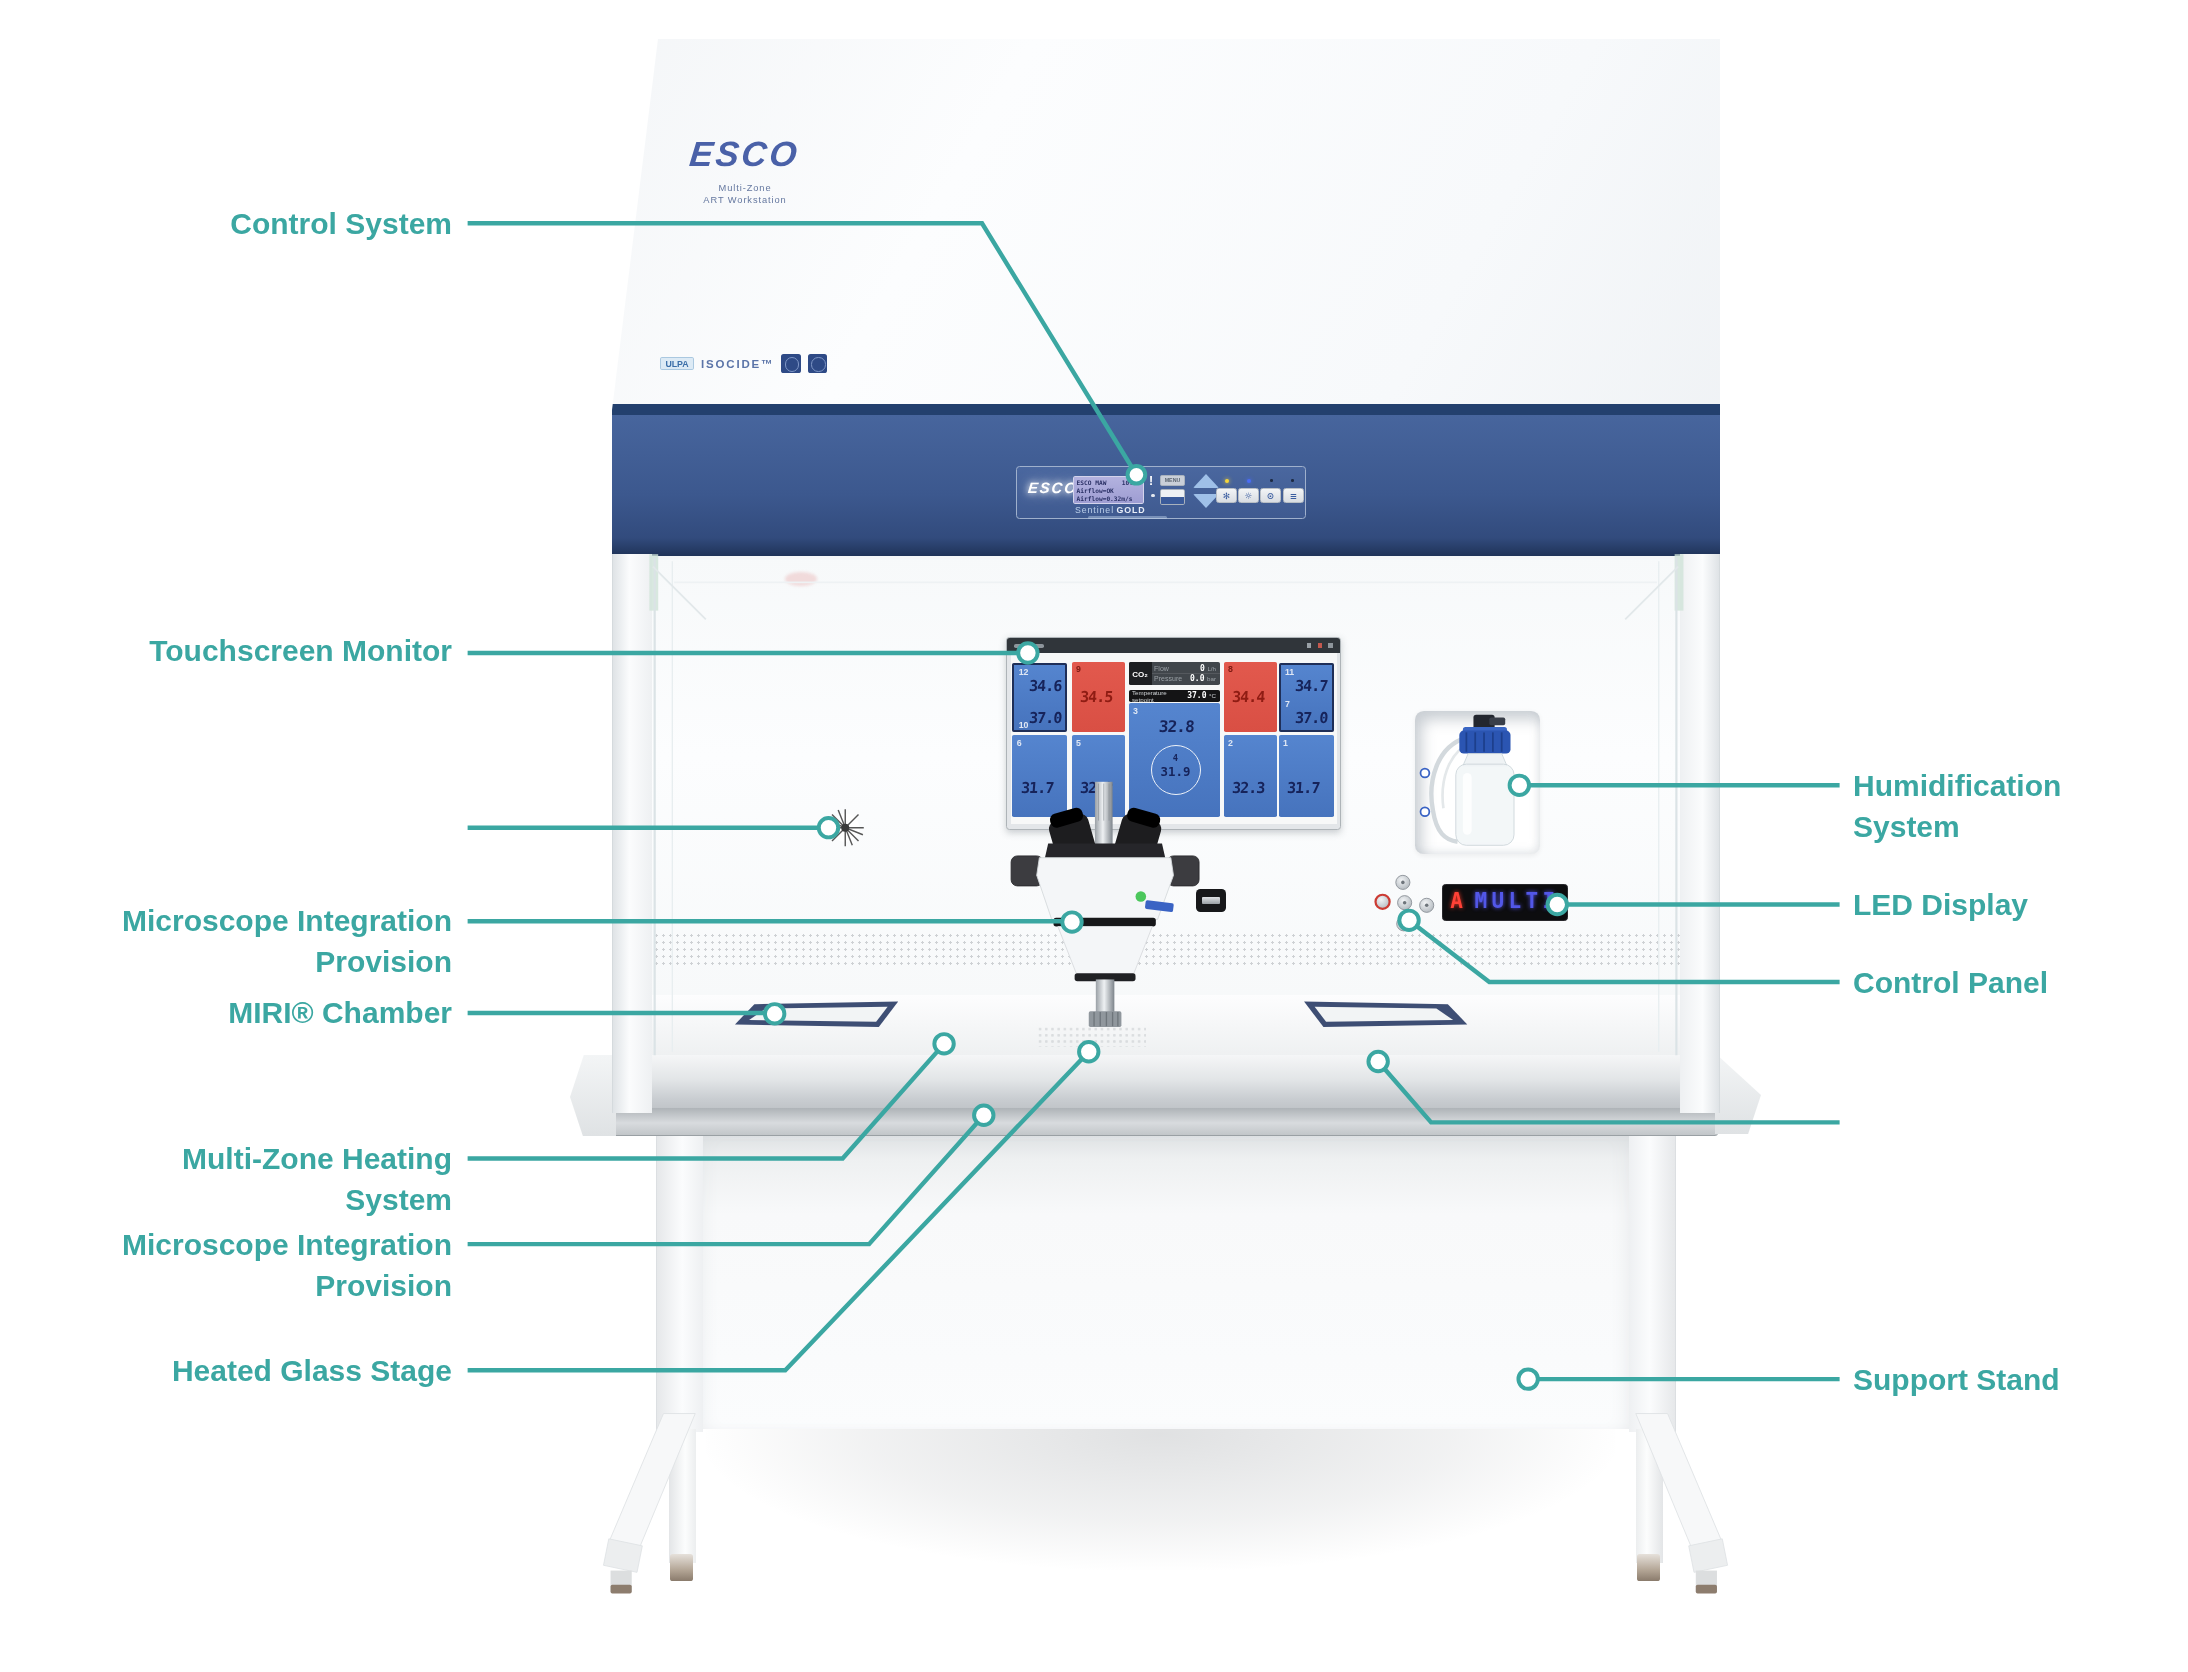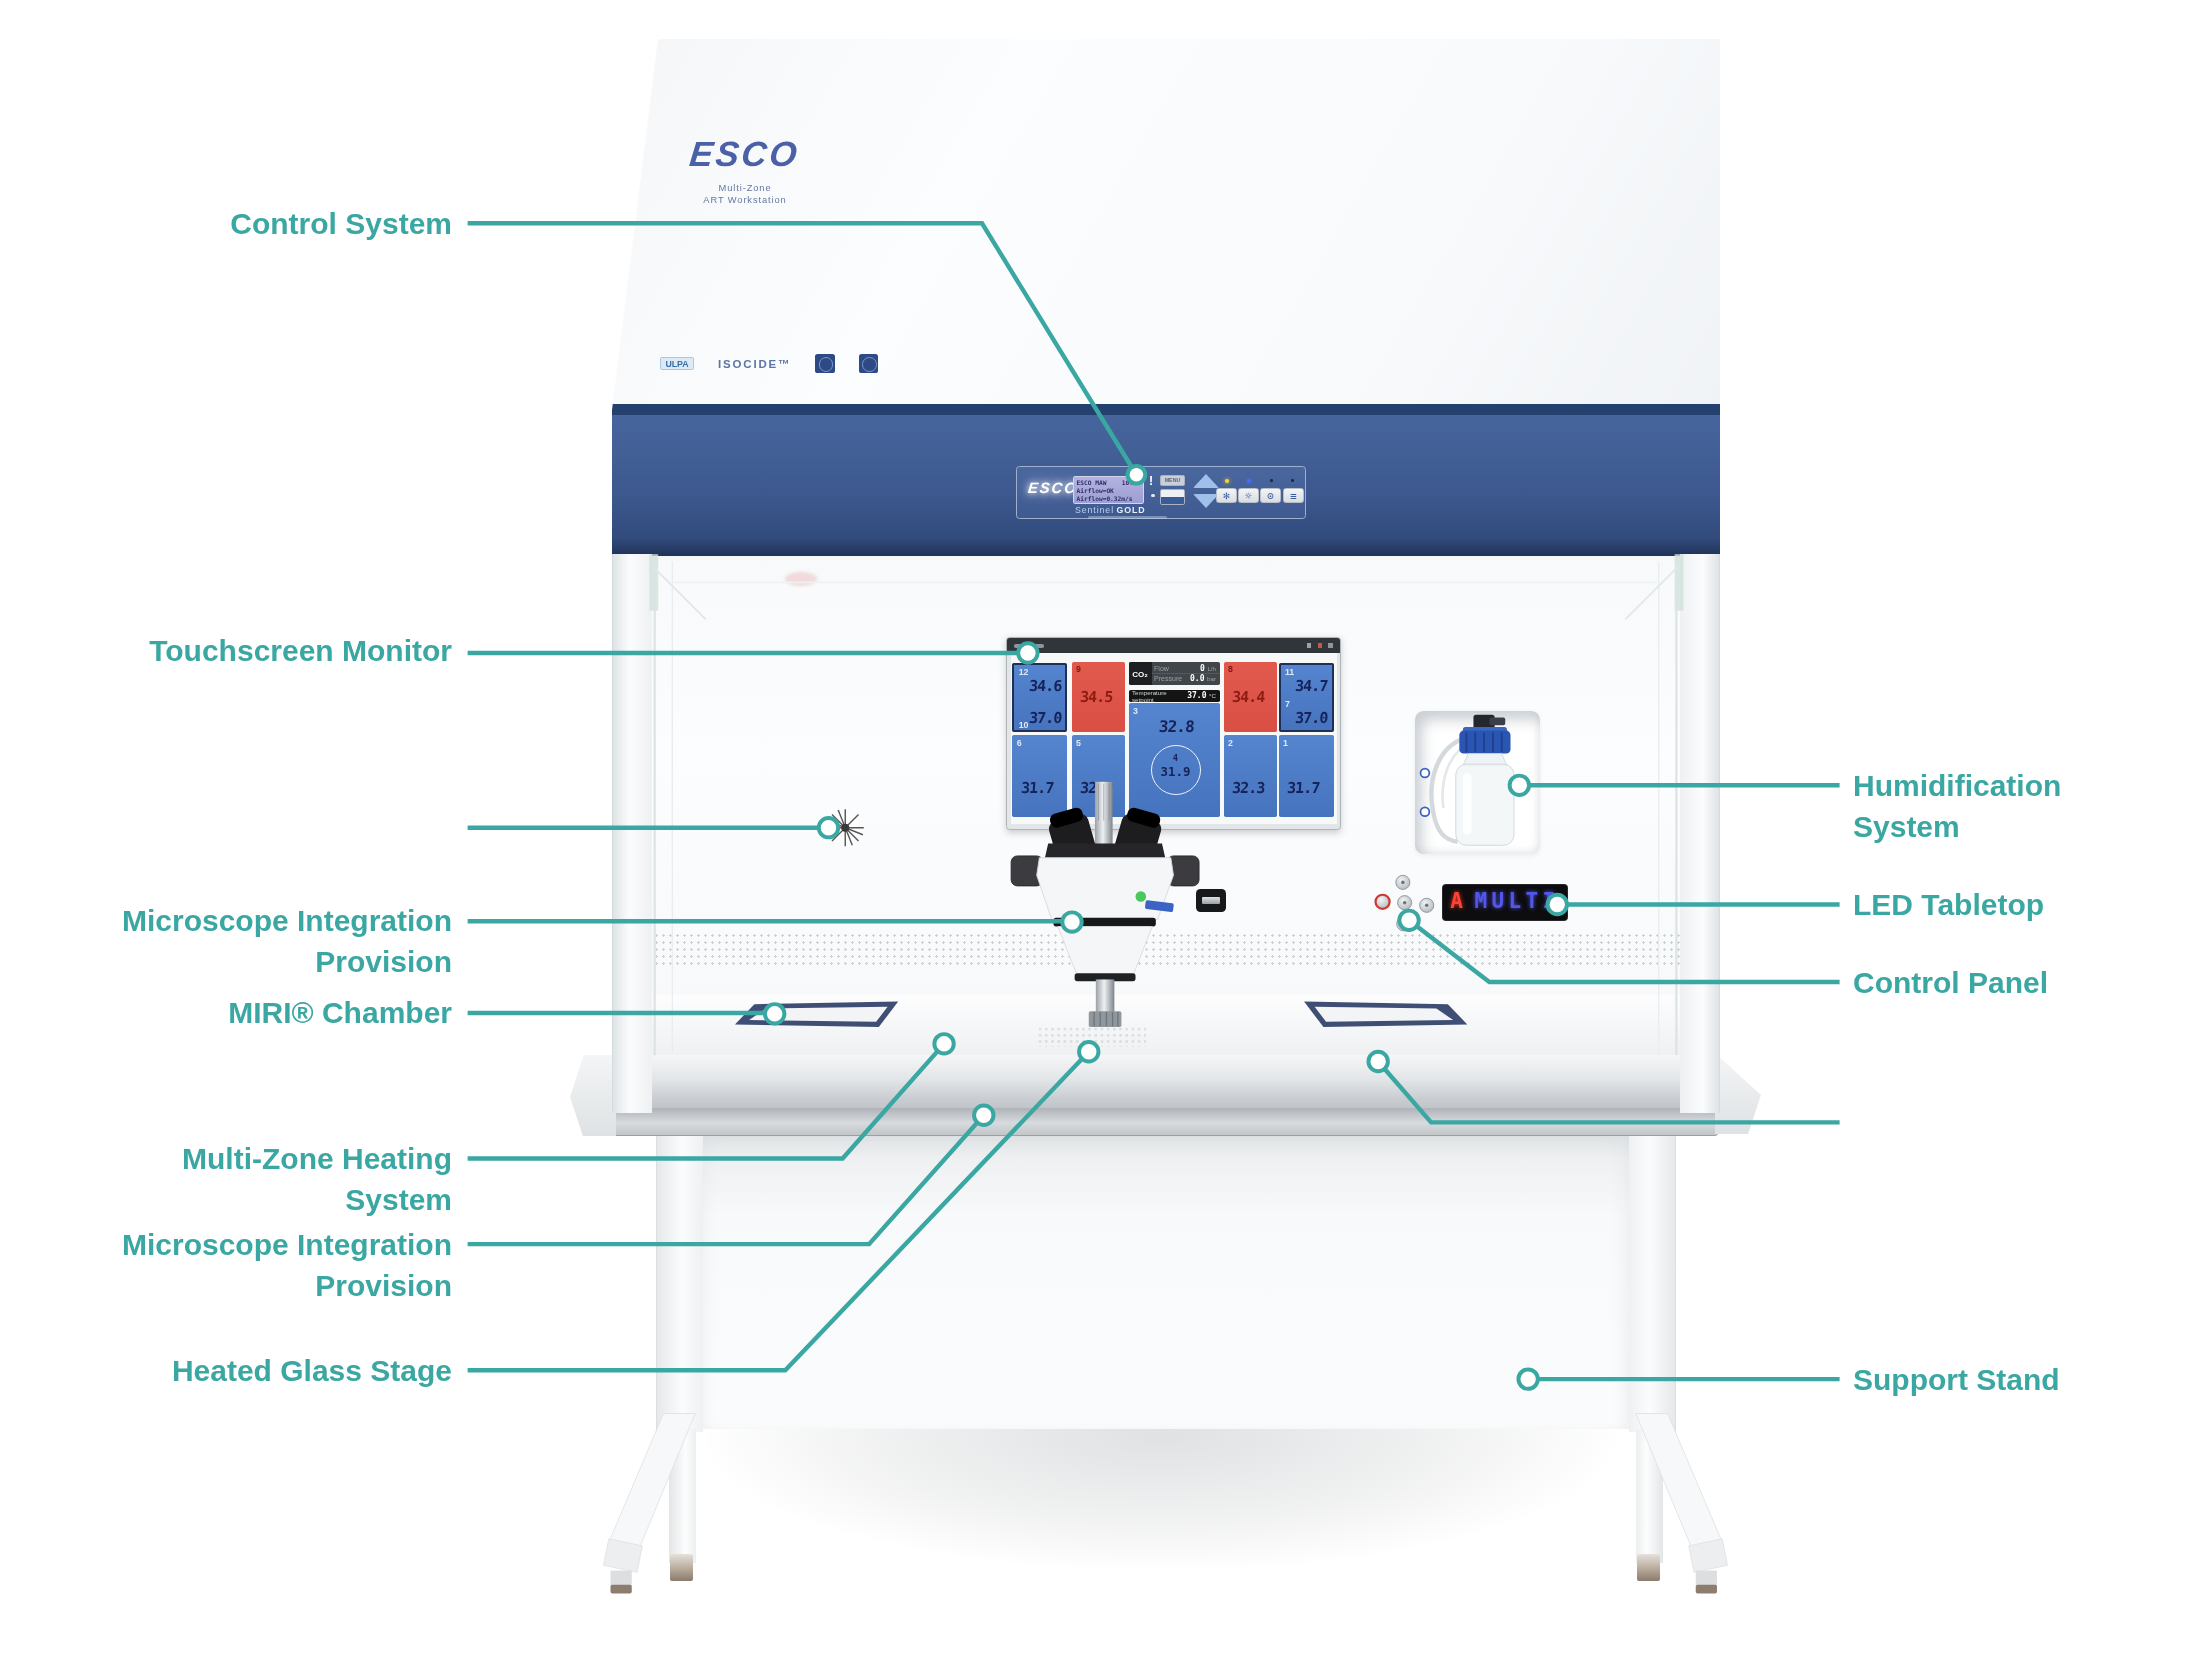--- a/index.html
+++ b/index.html
@@ -176,21 +176,21 @@
   <div id="led" class="abs">
     <span class="r">A</span><span class="b">MULTI</span>
   </div>
 
   <div id="hood" class="abs">
     <div class="abs" style="left:62px;top:95px;width:141px;text-align:center;color:#4a61a8;font:bold italic 35px 'Liberation Sans',sans-serif;letter-spacing:2.6px;transform:skewX(-6deg);"><span>ESCO</span></div>
     <div class="abs" style="left:49px;top:143px;width:168px;text-align:center;color:#64779f;font:9.3px/12.4px 'Liberation Sans',sans-serif;letter-spacing:0.9px;">
       <span style="display:block;">Multi-Zone</span>
       <span style="display:block;">ART Workstation</span>
     </div>
-    <div class="abs" style="left:48px;top:313px;height:23px;display:flex;align-items:center;gap:24px;">
+    <div class="abs" style="left:48px;top:313px;height:23px;display:flex;align-items:center;gap:7px;">
       <span style="background:#dceaf5;border:0.9px solid #aac8e0;color:#3a6ea8;font:bold 8.8px 'Liberation Sans',sans-serif;padding:0.9px 4.4px;border-radius:1.8px;">ULPA</span>
       <span style="color:#5b74a8;font:bold 11.5px 'Liberation Sans',sans-serif;letter-spacing:1.8px;">ISOCIDE™</span>
       <span style="width:19.4px;height:19.4px;background:#2e4a86;border-radius:2.6px;display:inline-block;position:relative;">
           <i style="position:absolute;left:3.5px;top:3.5px;width:12.4px;height:12.4px;border:1.8px solid #7e96c6;border-radius:50%;"></i>
         </span>
       <span style="width:19.4px;height:19.4px;background:#2e4a86;border-radius:2.6px;display:inline-block;position:relative;">
           <i style="position:absolute;left:3.5px;top:3.5px;width:12.4px;height:12.4px;border:1.8px solid #7e96c6;border-radius:50%;"></i>
         </span>
     </div>
     <div id="band"></div>
@@ -412,21 +412,21 @@
     </div>
   <div class="lbl left" style="right:1737px;top:1350px;">
     <span>Heated Glass Stage</span>
     </div>
 
   <div class="lbl" style="left:1853px;top:765px;">
     <span>Humidification</span>
     <span>System</span>
     </div>
   <div class="lbl" style="left:1853px;top:884px;">
-    <span>LED Tabletop</span>
+    <span>LED Display</span>
     </div>
   <div class="lbl" style="left:1853px;top:962px;">
     <span>Control Panel</span>
     </div>
   <div class="lbl" style="left:1853px;top:1359px;">
     <span>Support Stand</span>
     </div>
 
 </div>
 

